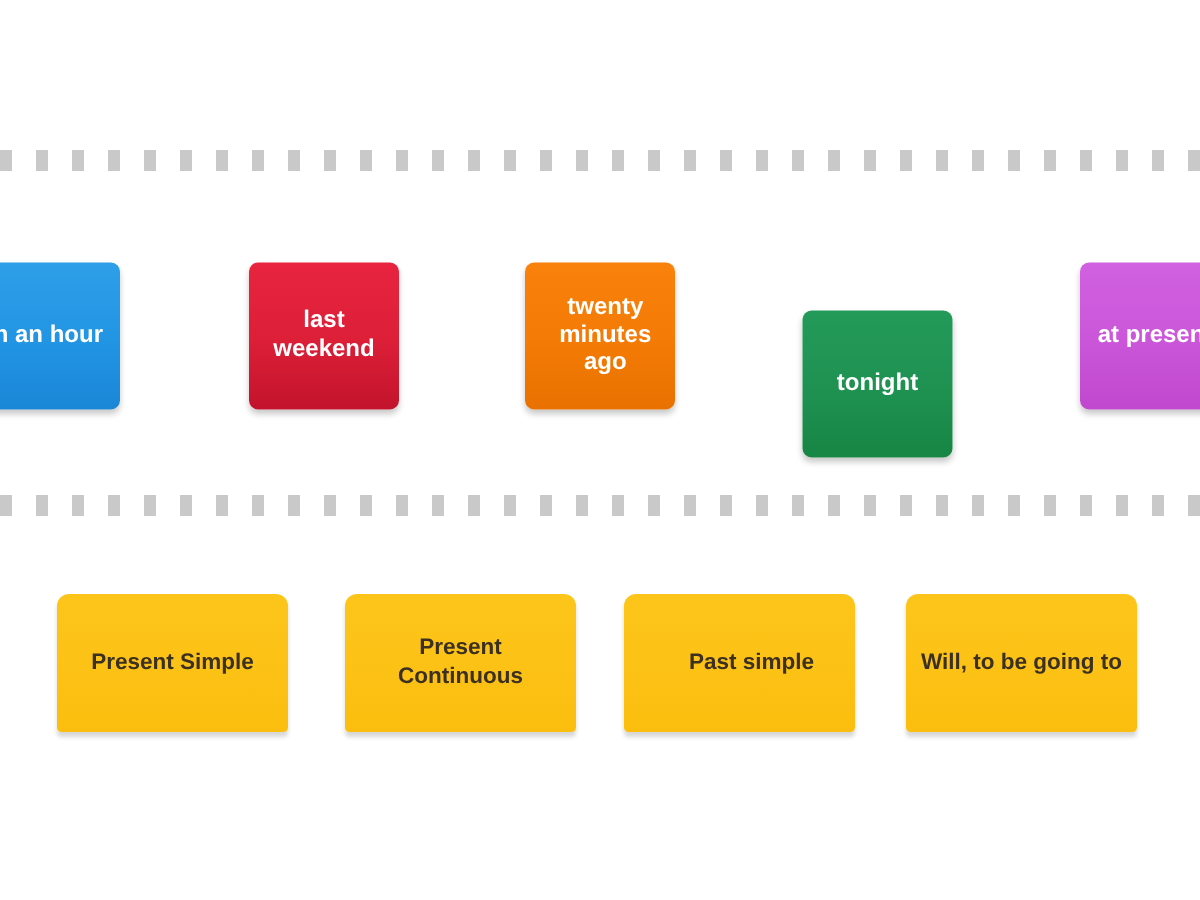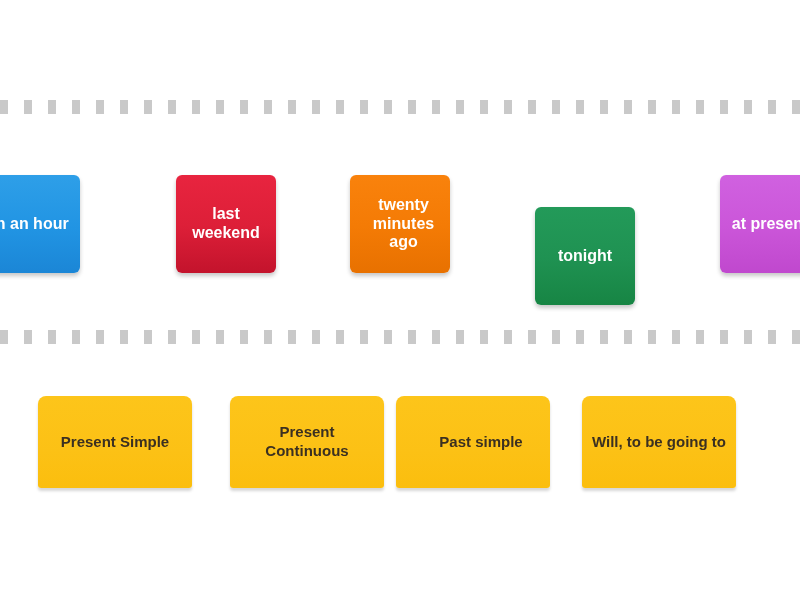--- a/index.html
+++ b/index.html
@@ -67,21 +67,21 @@
     user-select: none;
     cursor: move;
   }
   .card .label { display: block; }
 
   .card.blue {
     left: -20px;
     background: linear-gradient(to bottom, #2e9fe8 0%, #2194e3 55%, #1b86d6 100%);
   }
   .card.red {
-    left: 176px;
+    left: 166px;
     background: linear-gradient(to bottom, #e8243f 0%, #dd1f38 52%, #c3132c 100%);
   }
   .card.orange {
     left: 350px;
     background: linear-gradient(to bottom, #f9820c 0%, #f47b05 52%, #e87100 100%);
     padding-left: 13px;
   }
   .card.green {
     left: 535px;
     background: linear-gradient(to bottom, #239a59 0%, #1f9252 52%, #178544 100%);
@@ -116,22 +116,22 @@
     font-size: 15px;
     line-height: 1.25;
     padding: 4px 8px;
     background: linear-gradient(to bottom, #fdc51a 0%, #fcc115 60%, #fbbe0e 100%);
     box-shadow: 0 3px 3px rgba(0,0,0,0.16);
     user-select: none;
     cursor: pointer;
   }
   .target.t0 { left: 38px;  }
   .target.t1 { left: 230px; }
-  .target.t2 { left: 396px; padding-left: 24px; }
-  .target.t3 { left: 582px; }
+  .target.t2 { left: 416px; padding-left: 24px; }
+  .target.t3 { left: 604px; }
 </style>
 </head>
 <body>
 
 <div id="stage">
 
   <div class="dash-row top"></div>
 
   <div class="drag-row">
 

